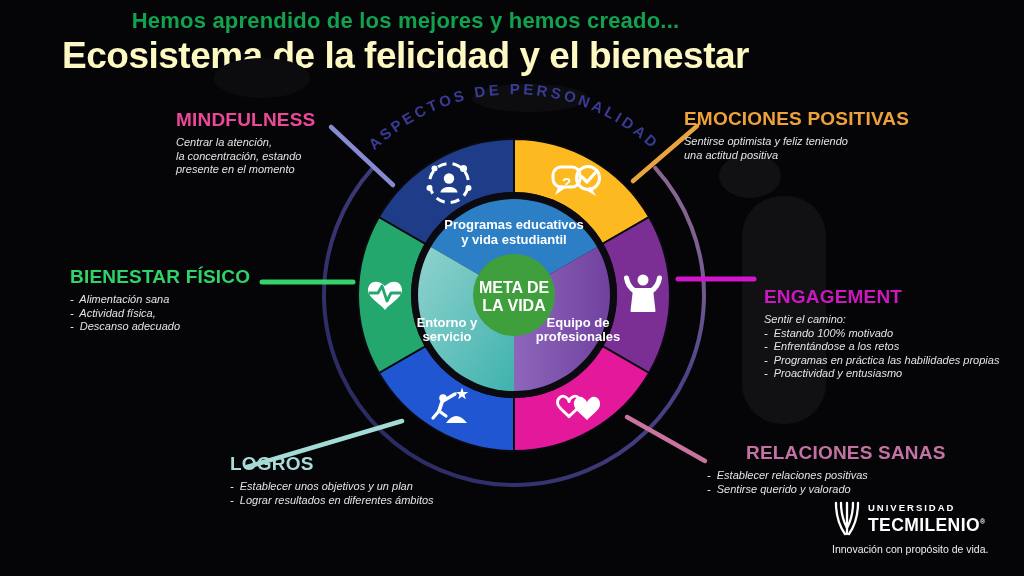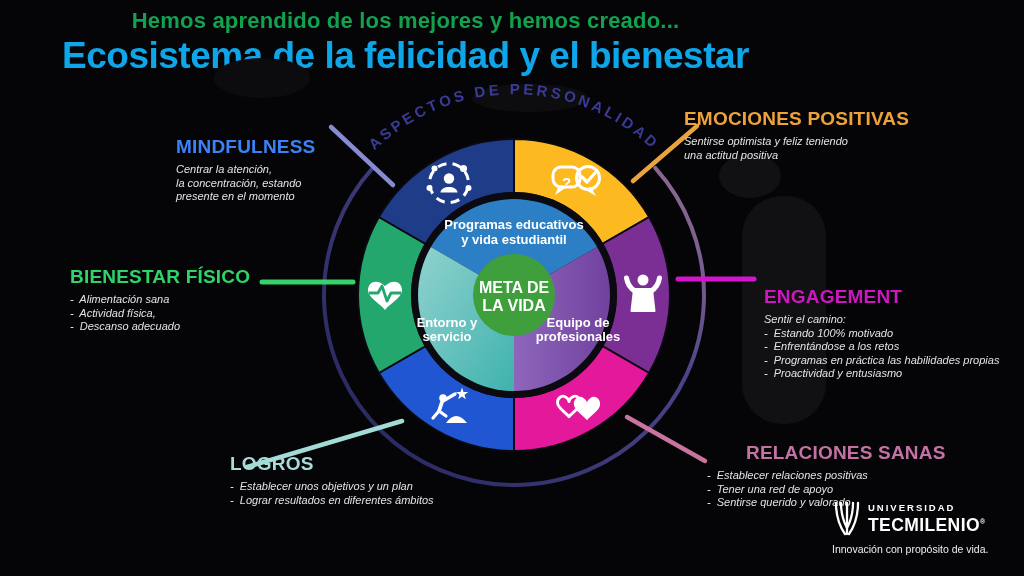--- a/index.html
+++ b/index.html
@@ -1,33 +1,33 @@
 <!DOCTYPE html>
 <html><head>
 <meta charset="utf-8">
 <style>
   html,body{margin:0;padding:0;background:#050507;}
   .stage{position:relative;width:1024px;height:576px;background:#050507;overflow:hidden;
          font-family:"Liberation Sans","DejaVu Sans",sans-serif;}
   
   .header{position:absolute;top:8px;left:0;width:811px;text-align:center;}
   .kicker{font-size:22px;font-weight:bold;color:#12a24f;letter-spacing:.2px;}
-  .title{margin:1px 0 0 0;font-size:37px;font-weight:bold;color:#0ea5e9;letter-spacing:-.5px;}
+  .title{margin:1px 0 0 0;font-size:37px;font-weight:bold;color:#fef9c3;letter-spacing:-.5px;}
   
   .wheel-svg{position:absolute;left:0;top:0;width:1024px;height:576px;}
   .orbit-text{font-size:15px;font-weight:bold;letter-spacing:3.2px;fill:#3a3b96;}
   .wedge-label{font-size:13px;font-weight:bold;fill:#ffffff;text-anchor:middle;}
   .center-label{font-size:16px;font-weight:bold;fill:#ffffff;text-anchor:middle;}
   
   .cat{position:absolute;}
   .cat-title{font-size:19px;font-weight:bold;letter-spacing:.2px;}
   .cat-desc{margin-top:5px;font-size:11px;font-style:italic;color:#e3e3e3;line-height:13.5px;}
   .cat-desc div{white-space:pre;}
   .cat-mindfulness{left:176px;top:109px;}
-  .cat-mindfulness .cat-title{color:#3b82f6;margin-top:27px;}
+  .cat-mindfulness .cat-title{color:#ec4899;}
   .cat-emociones{left:684px;top:108px;}
   .cat-emociones .cat-title{color:#efa23a;}
   .cat-bienestar{left:70px;top:266px;}
   .cat-bienestar .cat-title{color:#2fd468;}
   .cat-engagement{left:764px;top:266px;}
   .cat-engagement .cat-title{color:#cd17c0;margin-top:20px;}
   .cat-logros{left:230px;top:453px;}
   .cat-logros .cat-title{color:#a9dcd9;}
   .cat-relaciones{left:707px;top:442px;}
   .cat-relaciones .cat-title{color:#c471a4;margin-left:39px;}
@@ -202,21 +202,20 @@
     <div class="cat-desc">
       <div>-  Establecer unos objetivos y un plan</div>
       <div>-  Lograr resultados en diferentes ámbitos</div>
     </div>
   </div>
 
   <div class="cat cat-relaciones">
     <div class="cat-title">RELACIONES SANAS</div>
     <div class="cat-desc">
       <div>-  Establecer relaciones positivas</div>
-      <div>-  Tener una red de apoyo</div>
       <div>-  Sentirse querido y valorado</div>
     </div>
   </div>
 
   <div class="logo">
     <div class="logo-row">
       <svg class="logo-mark" viewBox="0 0 28 38">
         <g stroke="#fff" stroke-width="2.3" fill="none" stroke-linecap="round">
           <path d="M3 4 C3 15 5 25 12 35"></path>
           <path d="M8 4 C8 13 9.5 20 13.5 28"></path>

